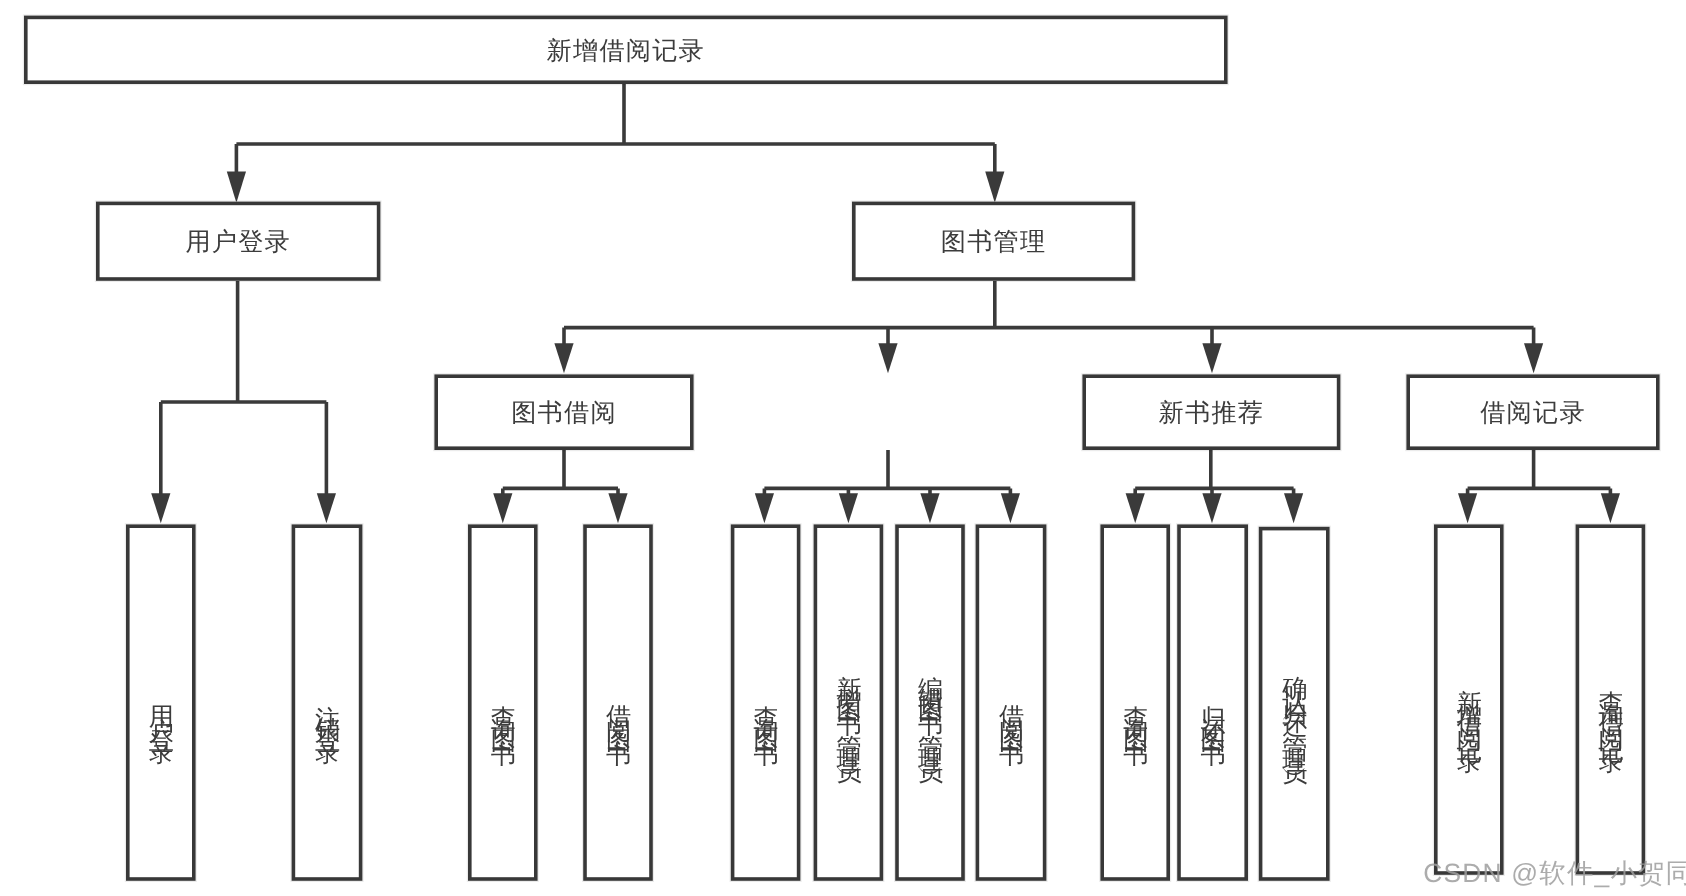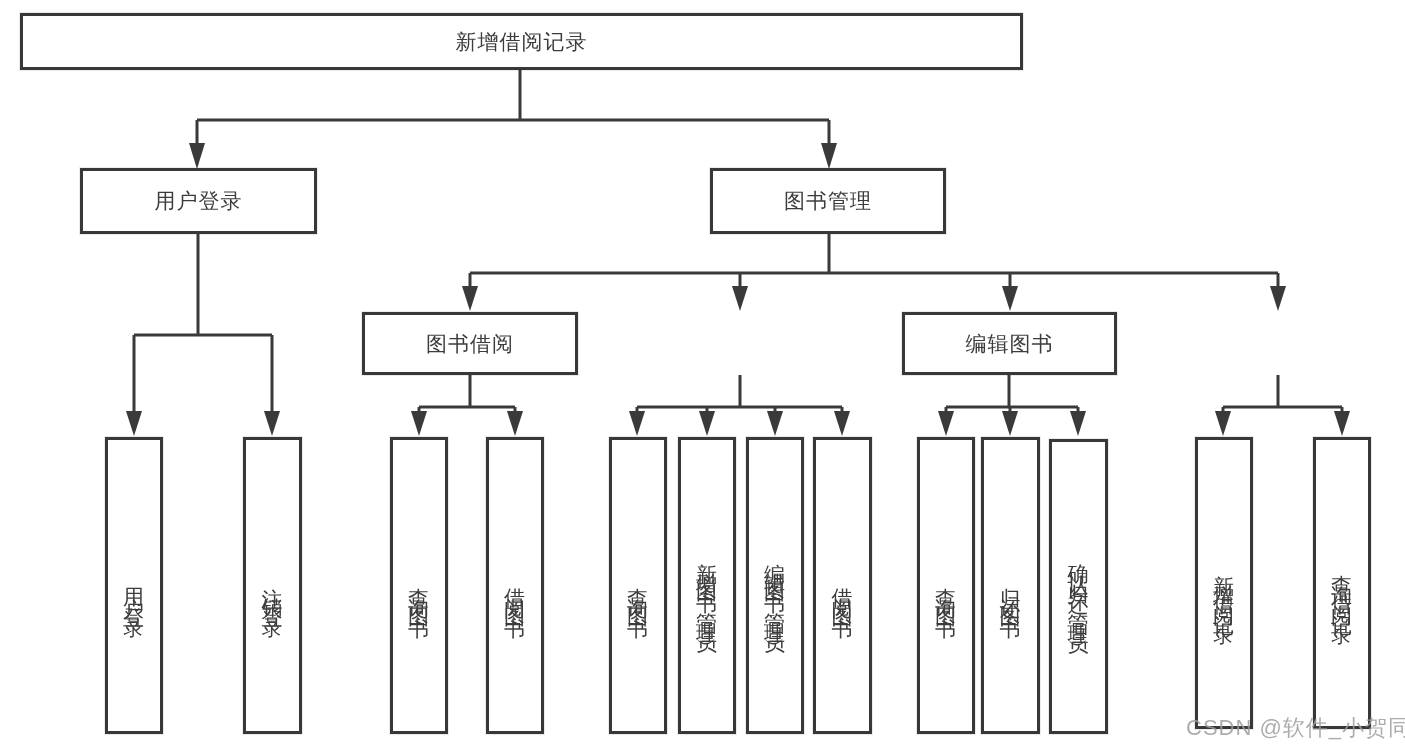--- a/index.html
+++ b/index.html
@@ -121,21 +121,22 @@
       <polygon points="1334,411 1350,411 1342,436"></polygon>
     </g>
   </svg>
 
   <div class="hbox" style="left:20px; top:13px; width:1003px; height:57px;">新增借阅记录</div>
 
   <div class="hbox" style="left:80px; top:168px; width:237px; height:66px;">用户登录</div>
   <div class="hbox" style="left:710px; top:168px; width:236px; height:66px;">图书管理</div>
 
   <div class="hbox" style="left:362px; top:312px; width:216px; height:63px;">图书借阅</div>
-  <div class="hbox" style="left:902px; top:312px; width:215px; height:63px;">编辑图书</div>
+  <div class="hbox" style="left:902px; top:312px; width:215px; height:63px;">新书推荐</div>
+  <div class="hbox" style="left:1172px; top:312px; width:211px; height:63px;">借阅记录</div>
 
   <div class="vbox" style="left:105px; top:437px; width:58px; height:297px;">
     <span class="vtext">用户登录</span>
   </div>
   <div class="vbox" style="left:243px; top:437px; width:59px; height:297px;">
     <span class="vtext">注销登录</span>
   </div>
 
   <div class="vbox" style="left:390px; top:437px; width:58px; height:297px;">
     <span class="vtext">查询图书</span>

